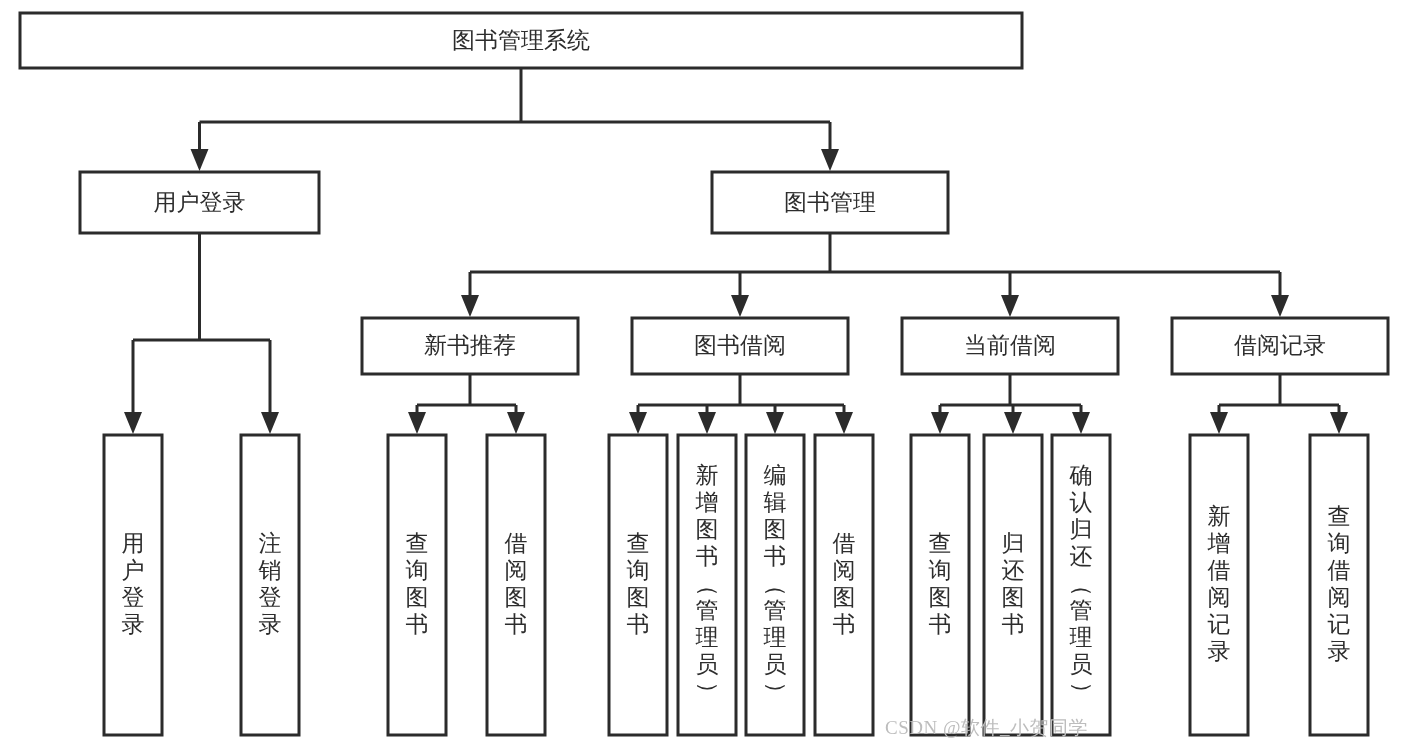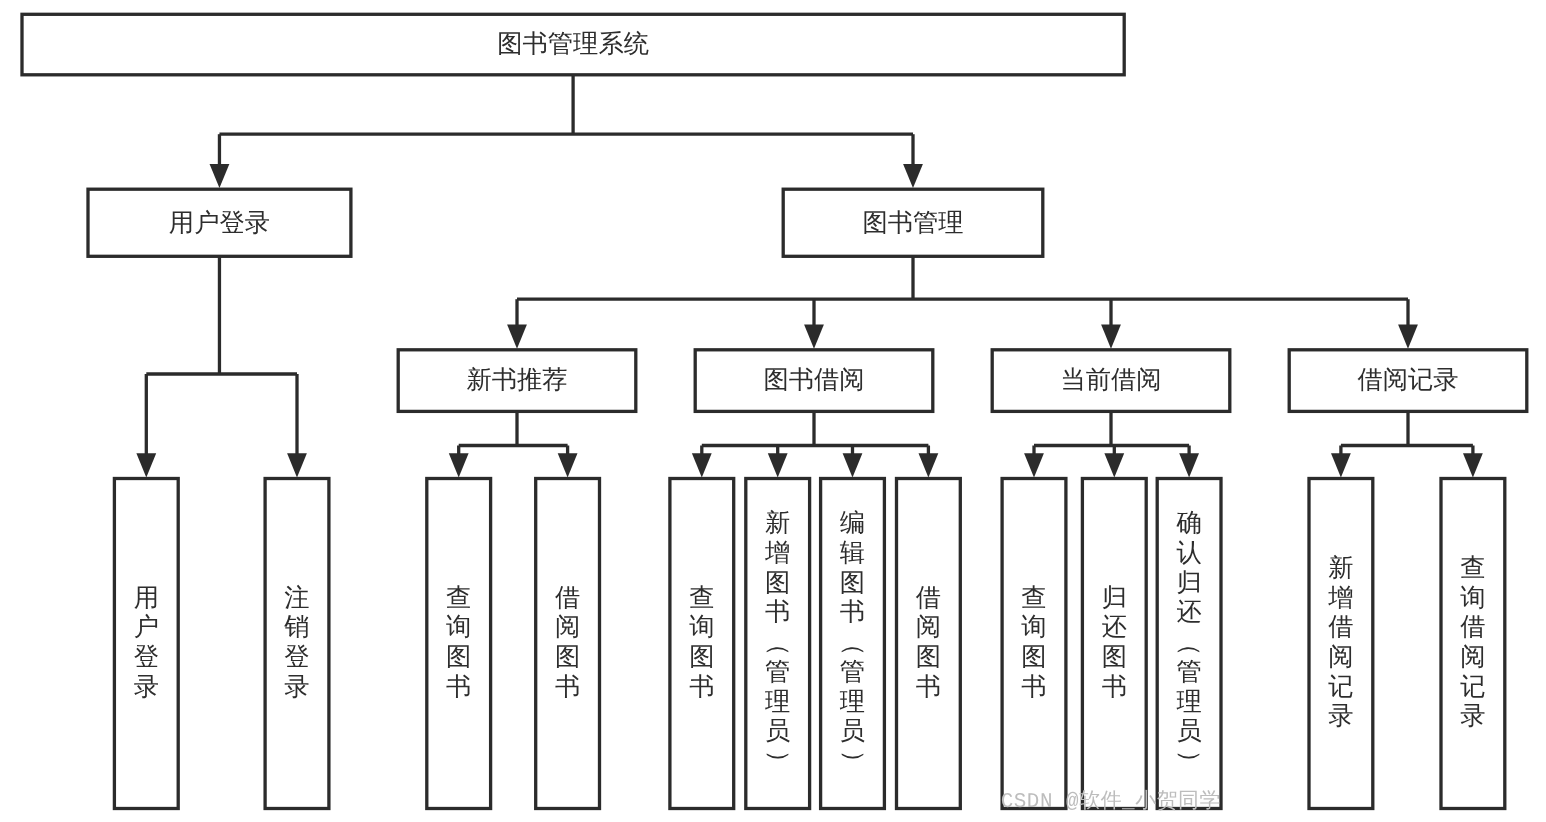--- a/index.html
+++ b/index.html
@@ -51,25 +51,25 @@
   }
   .node-label-v-char {
     fill: #2d2d2d;
     font-family: "Liberation Sans", sans-serif;
     font-size: 23px;
     text-anchor: middle;
     dominant-baseline: middle;
   }
   .watermark {
     position: absolute;
-    right: 4px;
+    right: 26px;
     bottom: 6px;
     color: #bdbdbd;
     font-size: 19px;
-    font-family: Liberation Mono, monospace;
+    font-family: Liberation Serif, serif;
     white-space: nowrap;
     letter-spacing: 0.5px;
   }
 </style>
 </head>
 <body>
 
 <div id="diagram-root">
 
   <svg class="flow" viewBox="0 0 1405 747">

